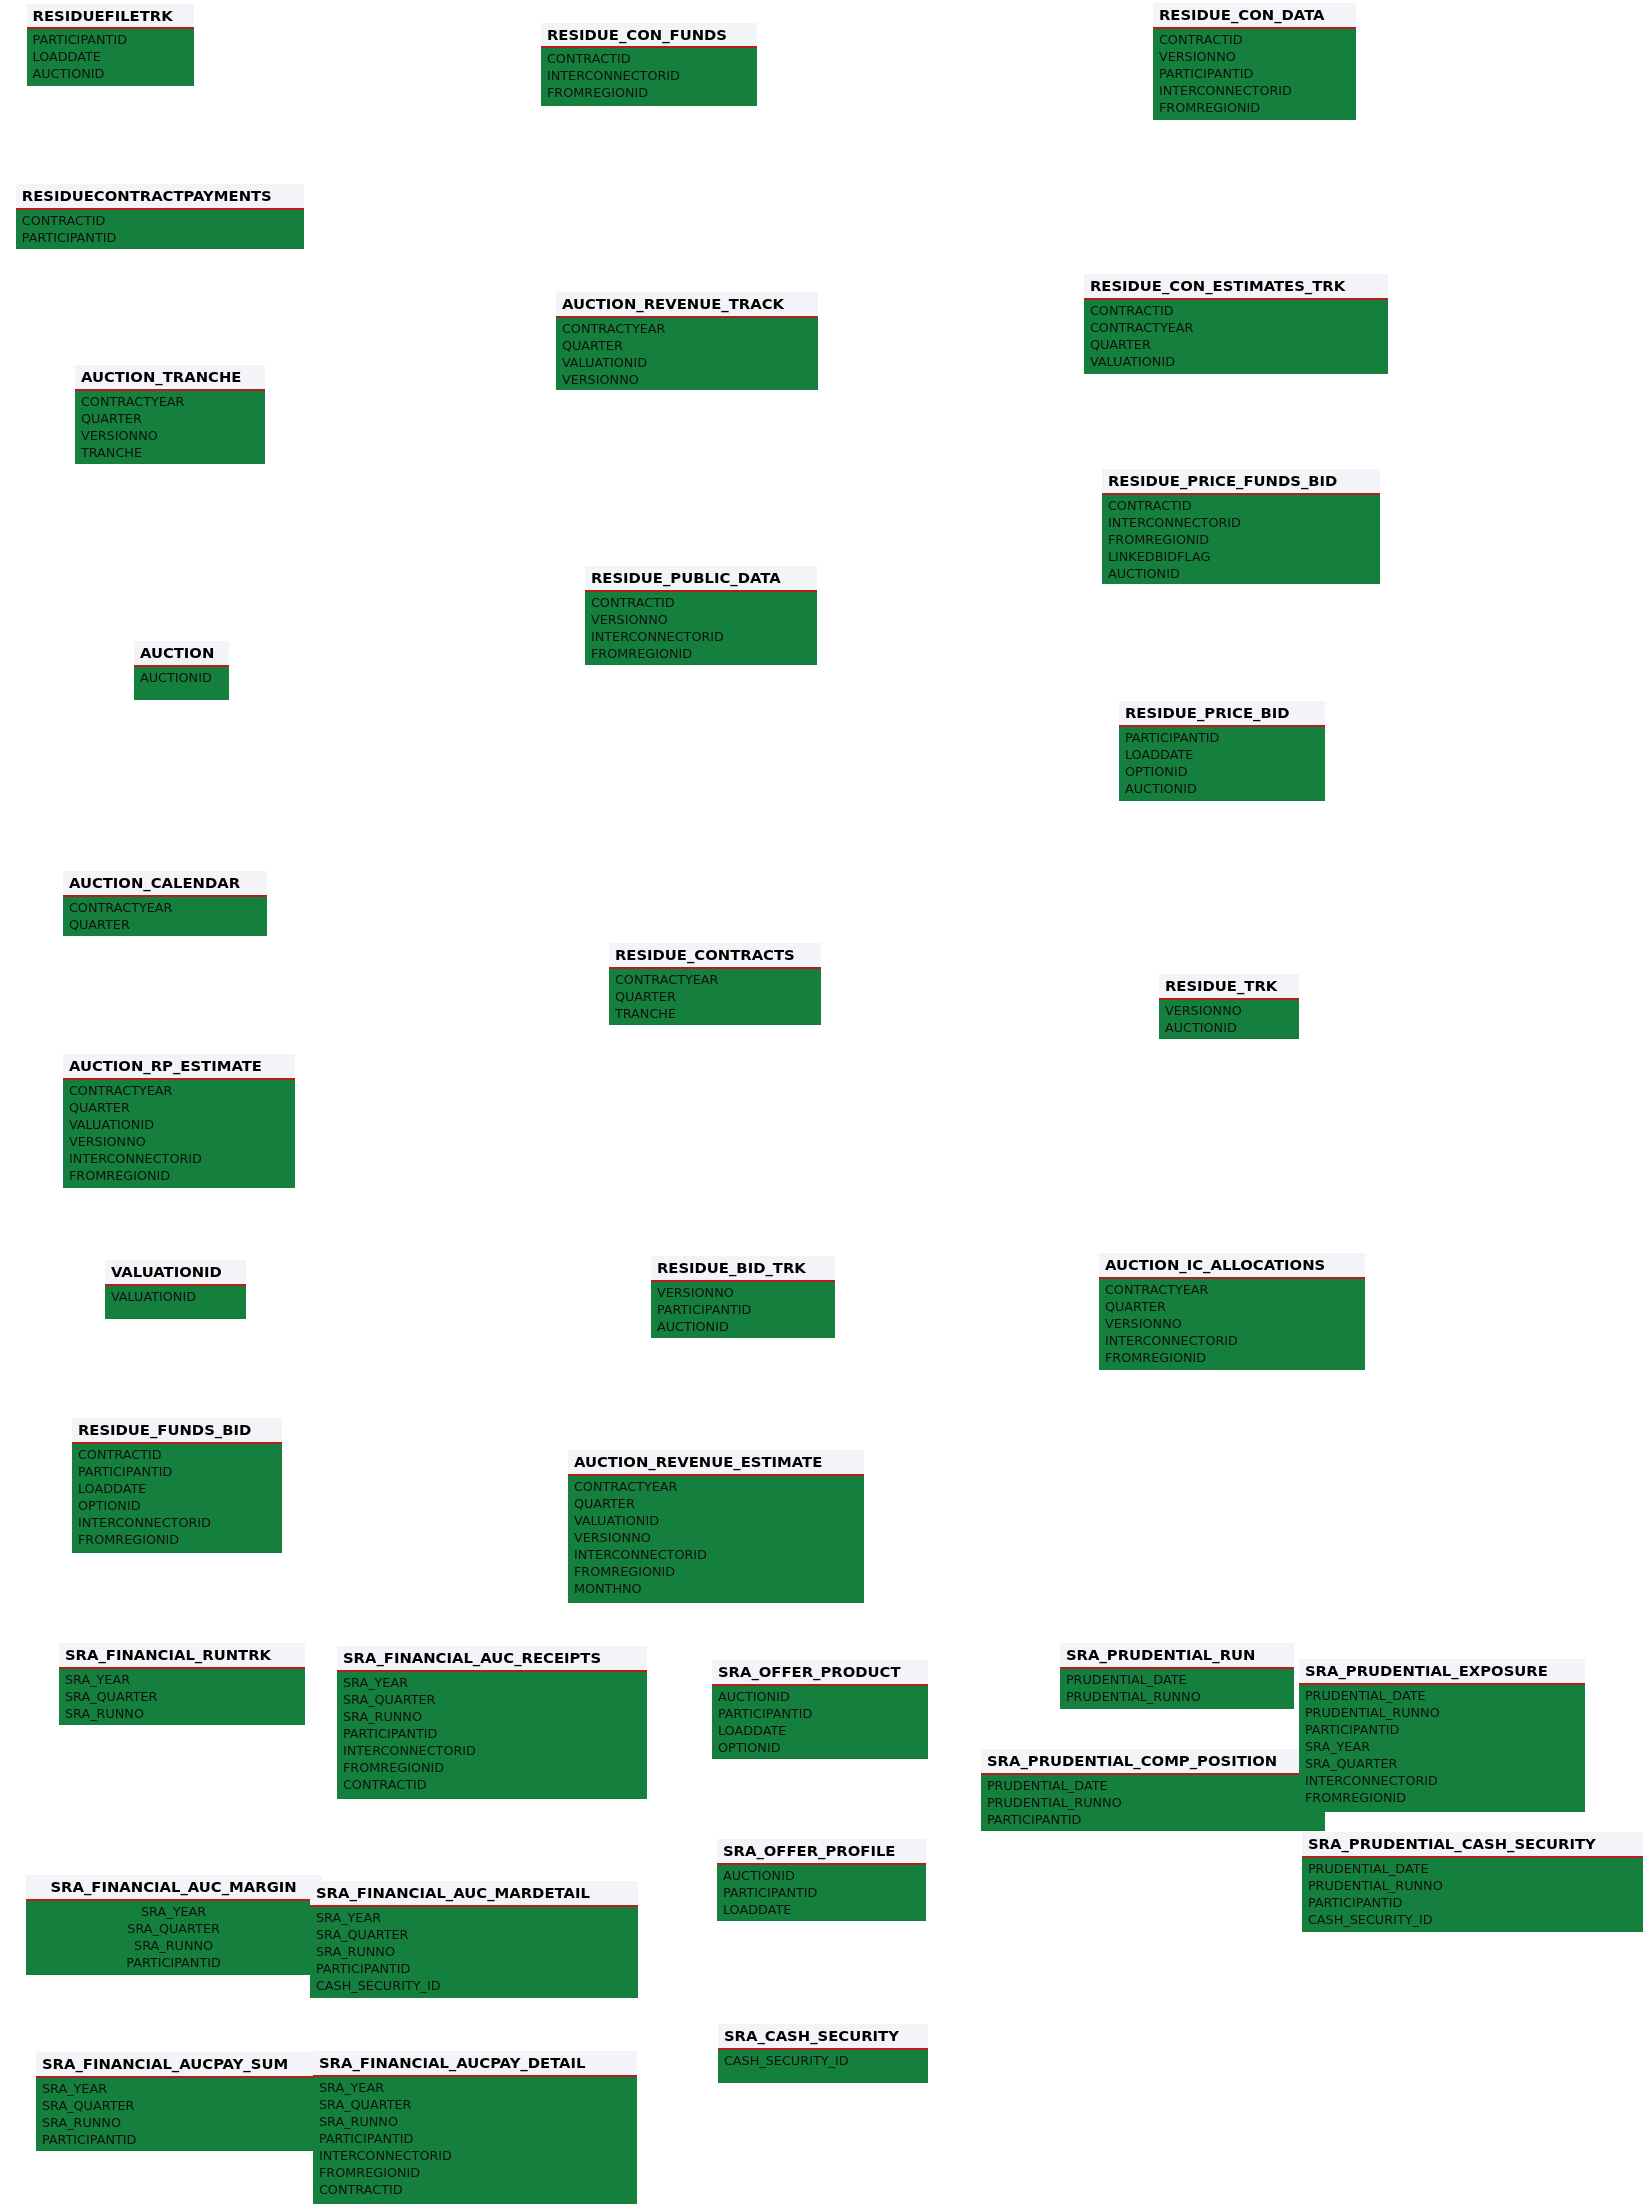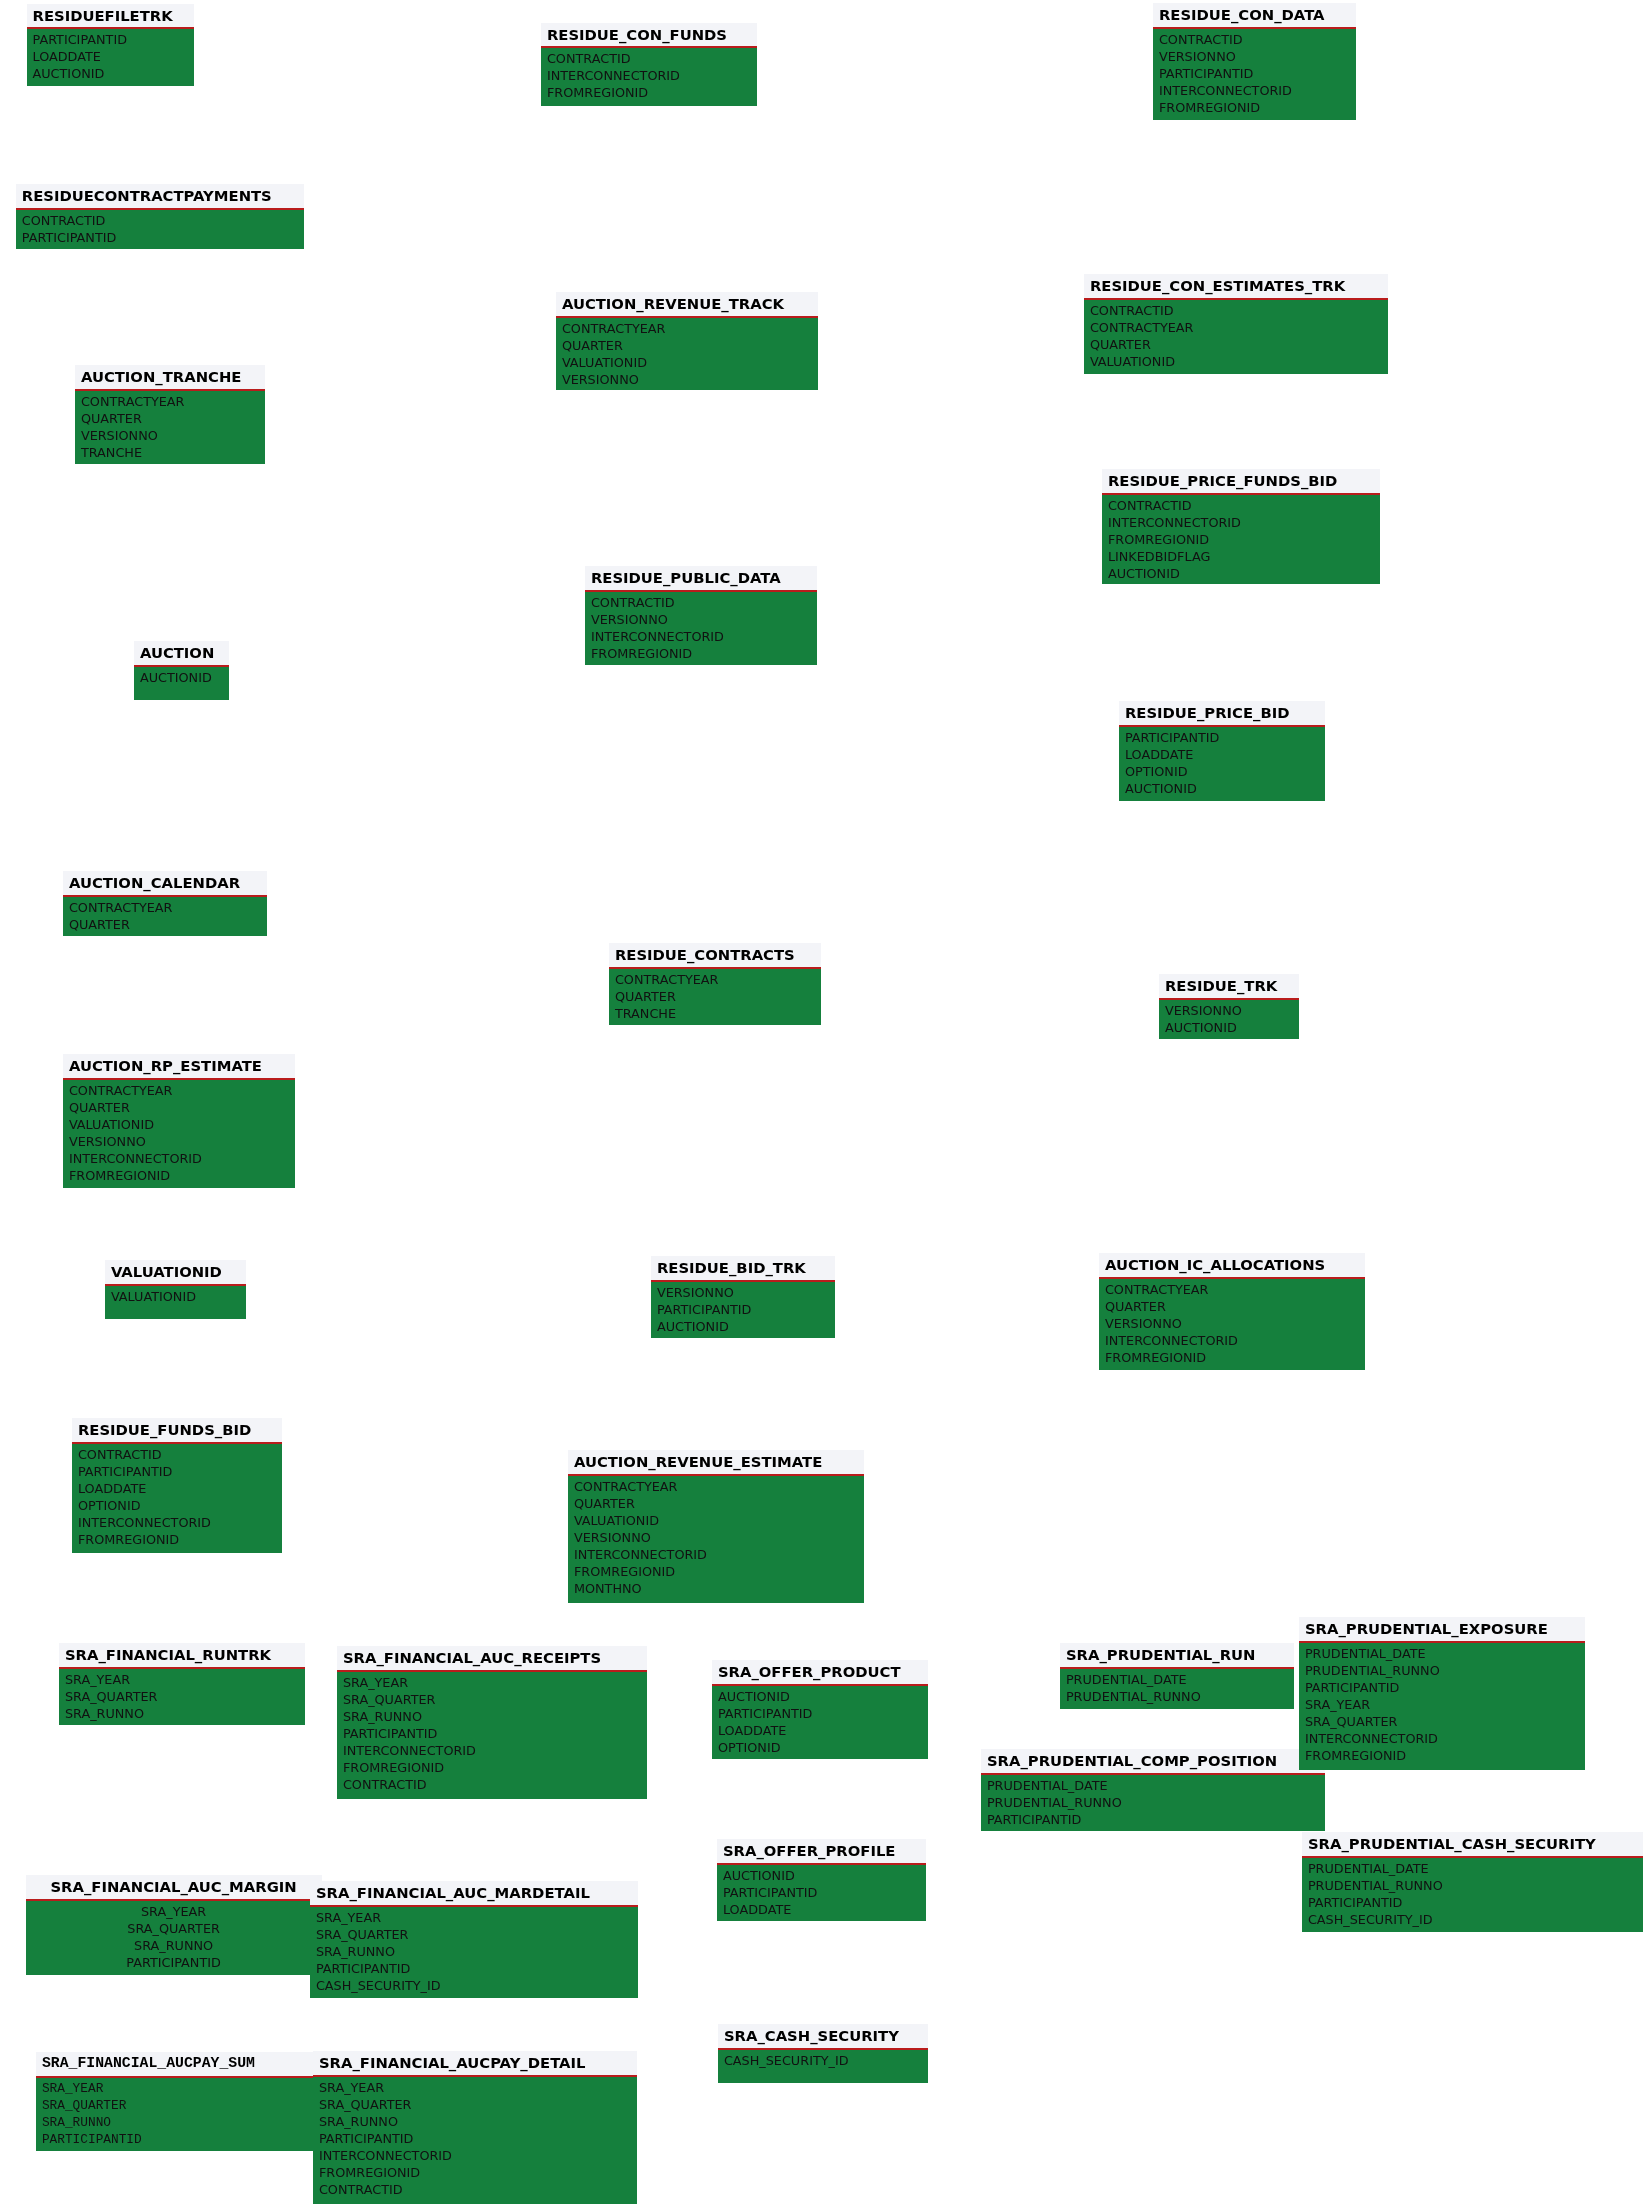--- a/index.html
+++ b/index.html
@@ -228,21 +228,21 @@
       </div>
     </div>
     <div class="entity" style="left: 981px; top: 1749px; width: 344px; height: 82px; z-index: 25;">
       <div class="entity-header">SRA_PRUDENTIAL_COMP_POSITION</div>
       <div class="entity-body">
         <div class="field">PRUDENTIAL_DATE</div>
         <div class="field">PRUDENTIAL_RUNNO</div>
         <div class="field">PARTICIPANTID</div>
       </div>
     </div>
-    <div class="entity" style="left: 1299px; top: 1617px; width: 286px; height: 153px; z-index: 26;">
+    <div class="entity" style="left: 1299px; top: 1659px; width: 286px; height: 153px; z-index: 26;">
       <div class="entity-header">SRA_PRUDENTIAL_EXPOSURE</div>
       <div class="entity-body">
         <div class="field">PRUDENTIAL_DATE</div>
         <div class="field">PRUDENTIAL_RUNNO</div>
         <div class="field">PARTICIPANTID</div>
         <div class="field">SRA_YEAR</div>
         <div class="field">SRA_QUARTER</div>
         <div class="field">INTERCONNECTORID</div>
         <div class="field">FROMREGIONID</div>
       </div>
@@ -282,21 +282,21 @@
         <div class="field">PARTICIPANTID</div>
         <div class="field">CASH_SECURITY_ID</div>
       </div>
     </div>
     <div class="entity" style="left: 718px; top: 2024px; width: 210px; height: 59px; z-index: 31;">
       <div class="entity-header">SRA_CASH_SECURITY</div>
       <div class="entity-body">
         <div class="field">CASH_SECURITY_ID</div>
       </div>
     </div>
-    <div class="entity" style="left: 36px; top: 2052px; width: 282px; height: 99px; z-index: 32; font-family: Liberation Mono, monospace;">
+    <div class="entity" style="left: 36px; top: 2052px; width: 282px; height: 99px; z-index: 32;">
       <div class="entity-header">SRA_FINANCIAL_AUCPAY_SUM</div>
       <div class="entity-body">
         <div class="field">SRA_YEAR</div>
         <div class="field">SRA_QUARTER</div>
         <div class="field">SRA_RUNNO</div>
         <div class="field">PARTICIPANTID</div>
       </div>
     </div>
     <div class="entity" style="left: 313px; top: 2051px; width: 324px; height: 153px; z-index: 33;">
       <div class="entity-header">SRA_FINANCIAL_AUCPAY_DETAIL</div>

